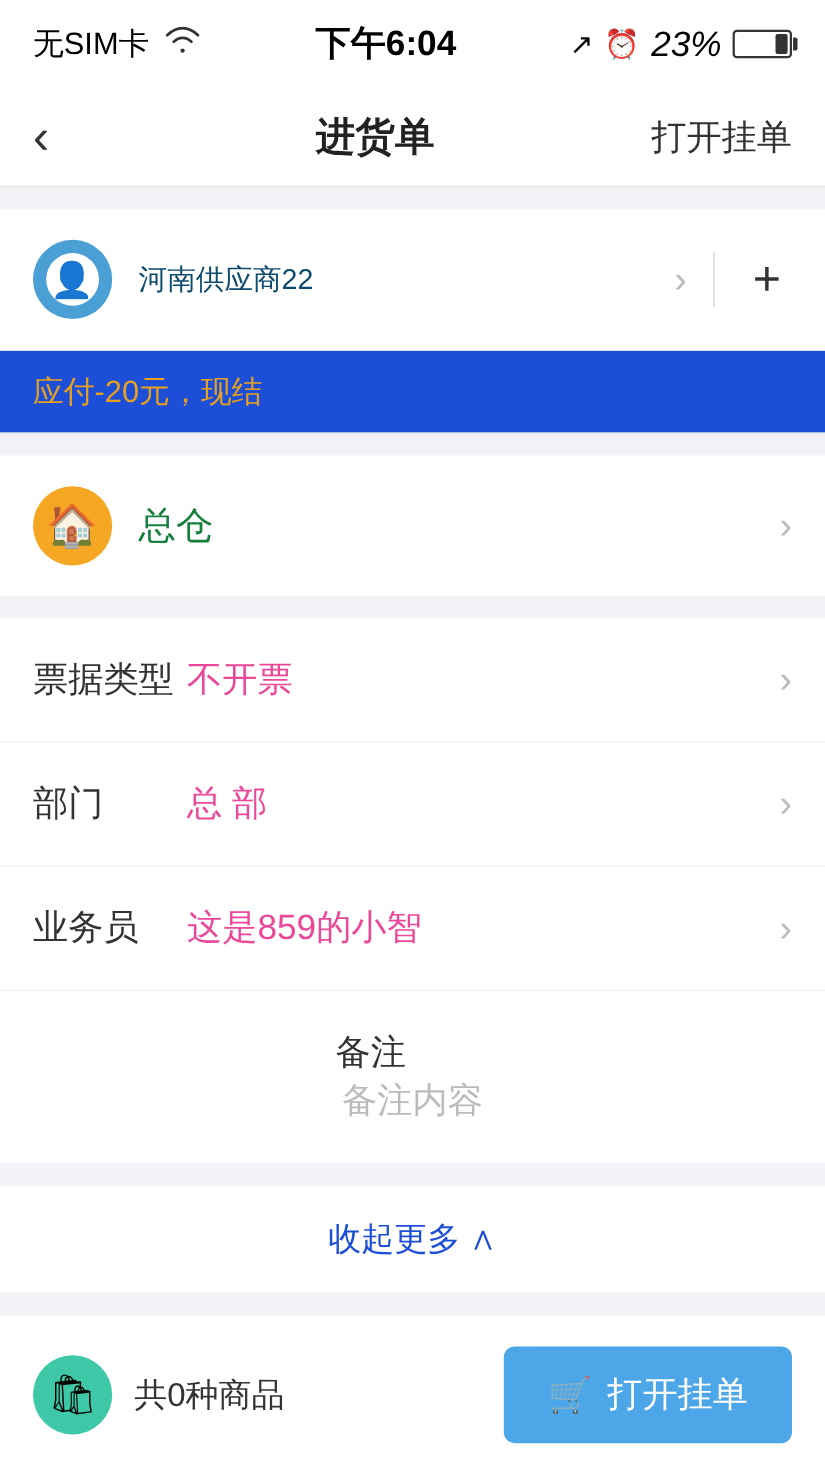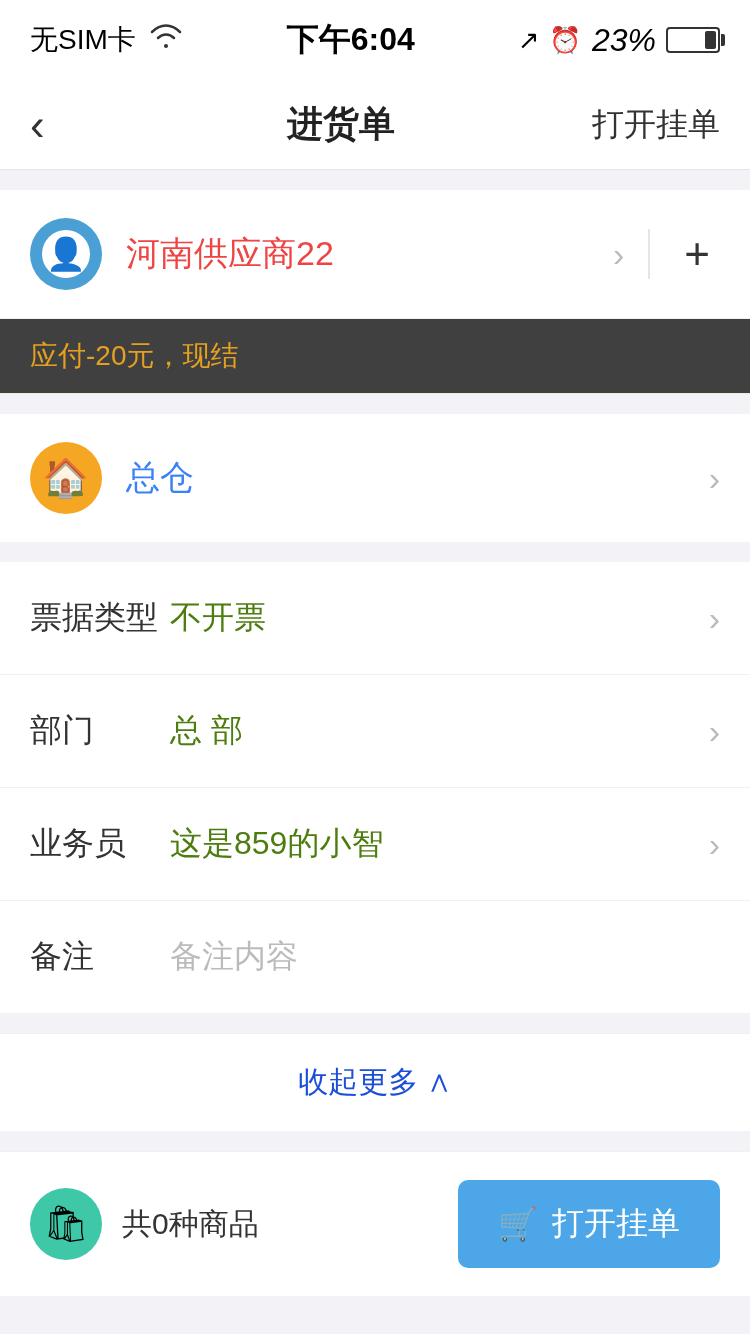--- a/index.html
+++ b/index.html
@@ -103,22 +103,22 @@
       width: 48px; height: 48px;
       border-radius: 50%;
       background: #fff;
       display: flex; align-items: center; justify-content: center;
     }
     .avatar-person {
       font-size: 32px;
     }
     .supplier-name {
       flex: 1;
-      font-size: 34px;
-      color: #ef4444;
+      font-size: 26px;
+      color: #0c4a6e;
     }
     .chevron {
       color: #bbb;
       font-size: 34px;
       margin-right: 0;
     }
     .supplier-divider {
       width: 2px;
       height: 50px;
       background: #e5e5e5;
@@ -126,21 +126,21 @@
     }
     .add-btn {
       font-size: 44px;
       color: #333;
       cursor: pointer;
       padding: 0 10px;
     }
 
     
     .warning-banner {
-      background: #404040;
+      background: #1d4ed8;
       padding: 18px 30px;
       font-size: 28px;
       color: #e6a020;
       border-bottom: 1px solid #f0ebe0;
     }
 
     .section-divider-small {
       height: 20px;
       background: #f2f2f7;
     }
@@ -159,47 +159,48 @@
       display: flex; align-items: center; justify-content: center;
       margin-right: 24px;
       flex-shrink: 0;
     }
     .warehouse-icon {
       font-size: 38px;
     }
     .warehouse-name {
       flex: 1;
       font-size: 34px;
-      color: #3b82f6;
+      color: #15803d;
     }
 
     
     .form-section {
       background: #fff;
       margin-top: 20px;
     }
     .form-row {
       display: flex;
       align-items: center;
       padding: 34px 30px;
       border-bottom: 1px solid #f0f0f0;
     }
     .form-row:last-child {
       border-bottom: none;
+      flex-direction: column;
     }
     .form-label {
       font-size: 32px;
       color: #333;
       width: 140px;
       flex-shrink: 0;
     }
     .form-value {
       flex: 1;
       font-size: 32px;
-      color: #4d7c0f;
+      color: #ec4899;
     }
     .form-value.placeholder {
       color: #bbb;
     }
 
     
     .collapse-row {
       background: #fff;
       display: flex;
       align-items: center;

